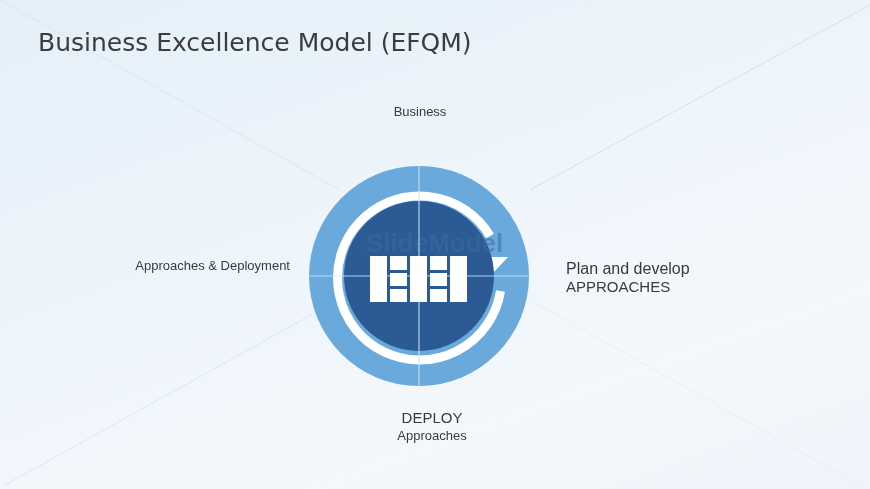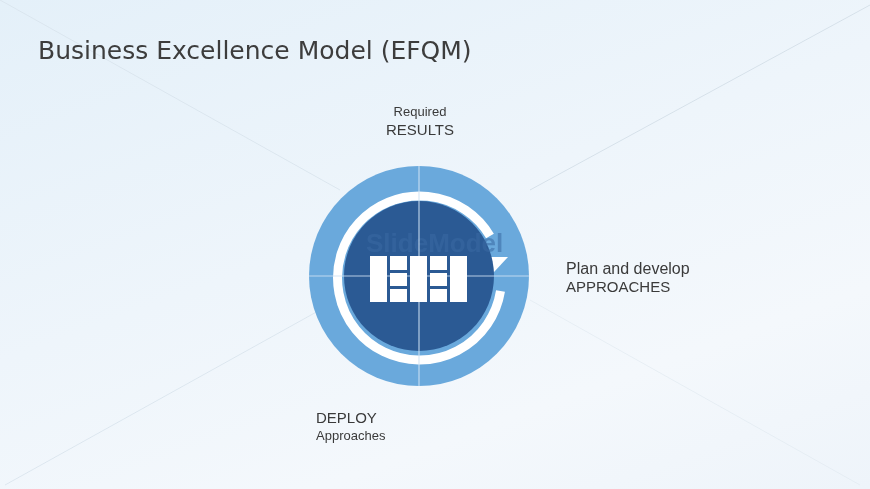--- a/index.html
+++ b/index.html
@@ -5,34 +5,34 @@
   html, body { margin: 0; padding: 0; }
   body {
     width: 870px; height: 489px; overflow: hidden; position: relative;
     background: linear-gradient(160deg, #e4f0f9 0%, #eef5fb 45%, #f4f8fc 75%, #eef4fa 100%);
     font-family: "Liberation Sans", sans-serif;
   }
   .bg-lines { position: absolute; left: 0; top: 0; width: 870px; height: 489px; }
   .title {
     position: absolute; left: 38px; top: 28px;
     font-family: "DejaVu Sans", sans-serif;
-    font-size: 25px; color: #3d3d3d; letter-spacing: 0px; white-space: nowrap; margin-top: 8px;
+    font-size: 25px; color: #3d3d3d; letter-spacing: 0px; white-space: nowrap;
   }
   .label { position: absolute; color: #3a3a3a; white-space: nowrap; }
   .label .l1, .label .l2 { display: block; line-height: 18px; }
   .top-label { left: 320px; top: 103px; width: 200px; text-align: center; }
   .top-label .l1 { font-size: 13px; }
   .top-label .l2 { font-size: 15px; }
   .left-label { left: 90px; top: 257px; width: 200px; text-align: right; }
   .left-label .l1 { font-size: 15px; }
   .left-label .l2 { font-size: 13px; }
   .right-label { left: 566px; top: 260px; width: 140px; text-align: left; }
   .right-label .l1 { font-size: 16px; }
   .right-label .l2 { font-size: 15px; }
-  .bottom-label { left: 316px; top: 409px; width: 200px; text-align: left; }
+  .bottom-label { left: 332px; top: 409px; width: 200px; text-align: center; }
   .bottom-label .l1 { font-size: 15px; }
   .bottom-label .l2 { font-size: 13px; }
   .diagram { position: absolute; left: 0; top: 0; width: 870px; height: 489px; }
 </style>
 </head>
 <body>
 
 <svg class="bg-lines" viewBox="0 0 870 489">
   <line x1="0" y1="0" x2="340" y2="190" stroke="#d8e3ec" stroke-width="1" opacity="0.8"></line>
   <line x1="870" y1="5" x2="530" y2="190" stroke="#d4dfe8" stroke-width="1" opacity="0.9"></line>
@@ -65,25 +65,25 @@
     <rect x="390" y="289" width="17" height="13"></rect>
     <rect x="410" y="256" width="17" height="46"></rect>
     <rect x="430" y="256" width="17" height="14"></rect>
     <rect x="430" y="273" width="17" height="13"></rect>
     <rect x="430" y="289" width="17" height="13"></rect>
     <rect x="450" y="256" width="17" height="46"></rect>
   </g>
 </svg>
 
 <div class="label top-label">
-  <span class="l1">Required</span>
-  <span class="l2">RESULTS</span>
+  <span class="l1">Business</span>
 </div>
 
 <div class="label left-label">
+  <span class="l2">Approaches &amp; Deployment</span>
 </div>
 
 <div class="label right-label">
   <span class="l1">Plan and develop</span>
   <span class="l2">APPROACHES</span>
 </div>
 
 <div class="label bottom-label">
   <span class="l1">DEPLOY</span>
   <span class="l2">Approaches</span>

